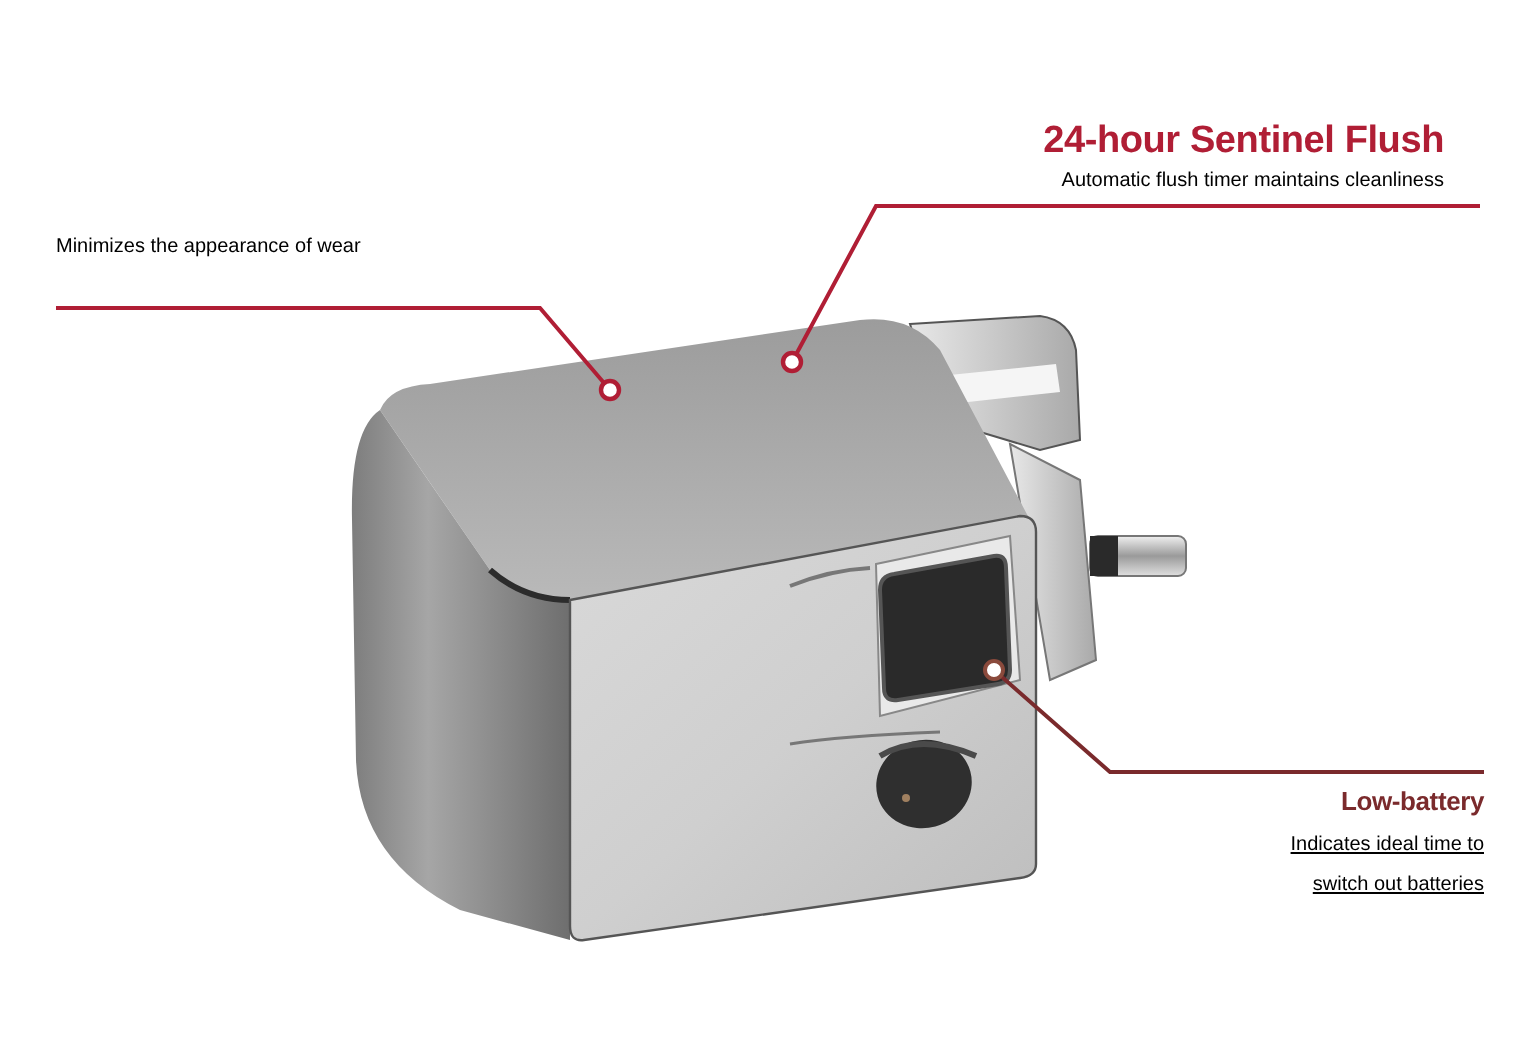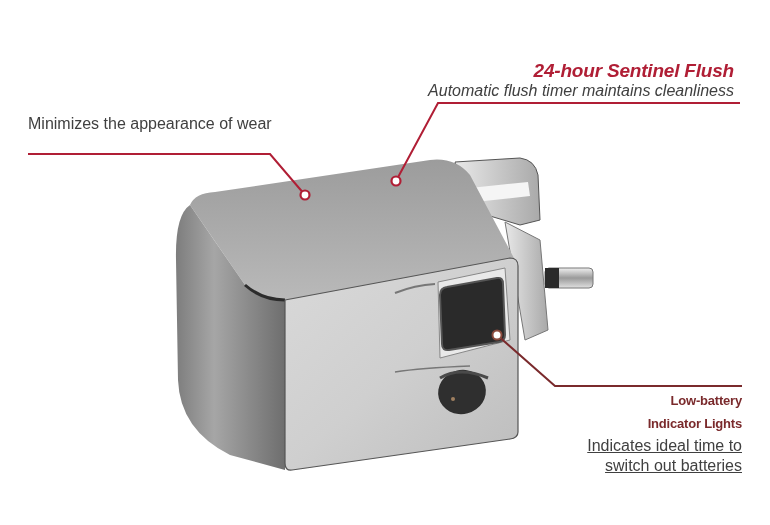--- a/index.html
+++ b/index.html
@@ -2,23 +2,23 @@
 <html><head>
 <meta charset="utf-8">
 <style>
   html, body { margin: 0; padding: 0; background: #ffffff; }
   body { width: 770px; height: 525px; position: relative; overflow: hidden; font-family: "Liberation Sans", sans-serif; }
   .stage { position: absolute; left: 0; top: 0; width: 770px; height: 525px; }
   svg.art { position: absolute; left: 0; top: 0; }
   .callout { position: absolute; }
   .title { font-weight: bold; color: #b01e35; font-size: 19px; line-height: 22px; letter-spacing: -0.2px; }
   .title.dark { color: #7a2a2c; }
-  .desc { color: #404040; font-size: 16px; line-height: 18px; text-align: right; }
+  .desc { color: #000000; font-size: 10px; line-height: 18px; text-align: right; }
   .right { text-align: right; }
-  #c-sentinel { right: 36px; top: 60px; font-style: italic; }
+  #c-sentinel { right: 48px; top: 60px; }
   #c-chrome { left: 28px; top: 115px; }
   #c-battery { right: 28px; top: 389px; width: 220px; }
   #c-battery .title { font-size: 13px; line-height: 23px; }
   #c-battery .desc { margin-top: 2px; text-decoration: underline; }
 </style>
 </head>
 <body>
 
 <div class="stage">
   <svg class="art" width="770" height="525" viewBox="0 0 770 525">
@@ -93,17 +93,16 @@
     <div class="title">24-hour Sentinel Flush</div>
     <div class="desc">Automatic flush timer maintains cleanliness</div>
   </div>
 
   <div class="callout" id="c-chrome">
     <div class="desc">Minimizes the appearance of wear</div>
   </div>
 
   <div class="callout right" id="c-battery">
     <div class="title dark">Low-battery</div>
-    <div class="title dark">Indicator Lights</div>
     <div class="desc">Indicates ideal time to</div>
     <div class="desc">switch out batteries</div>
   </div>
 </div>
 
 </body></html>

